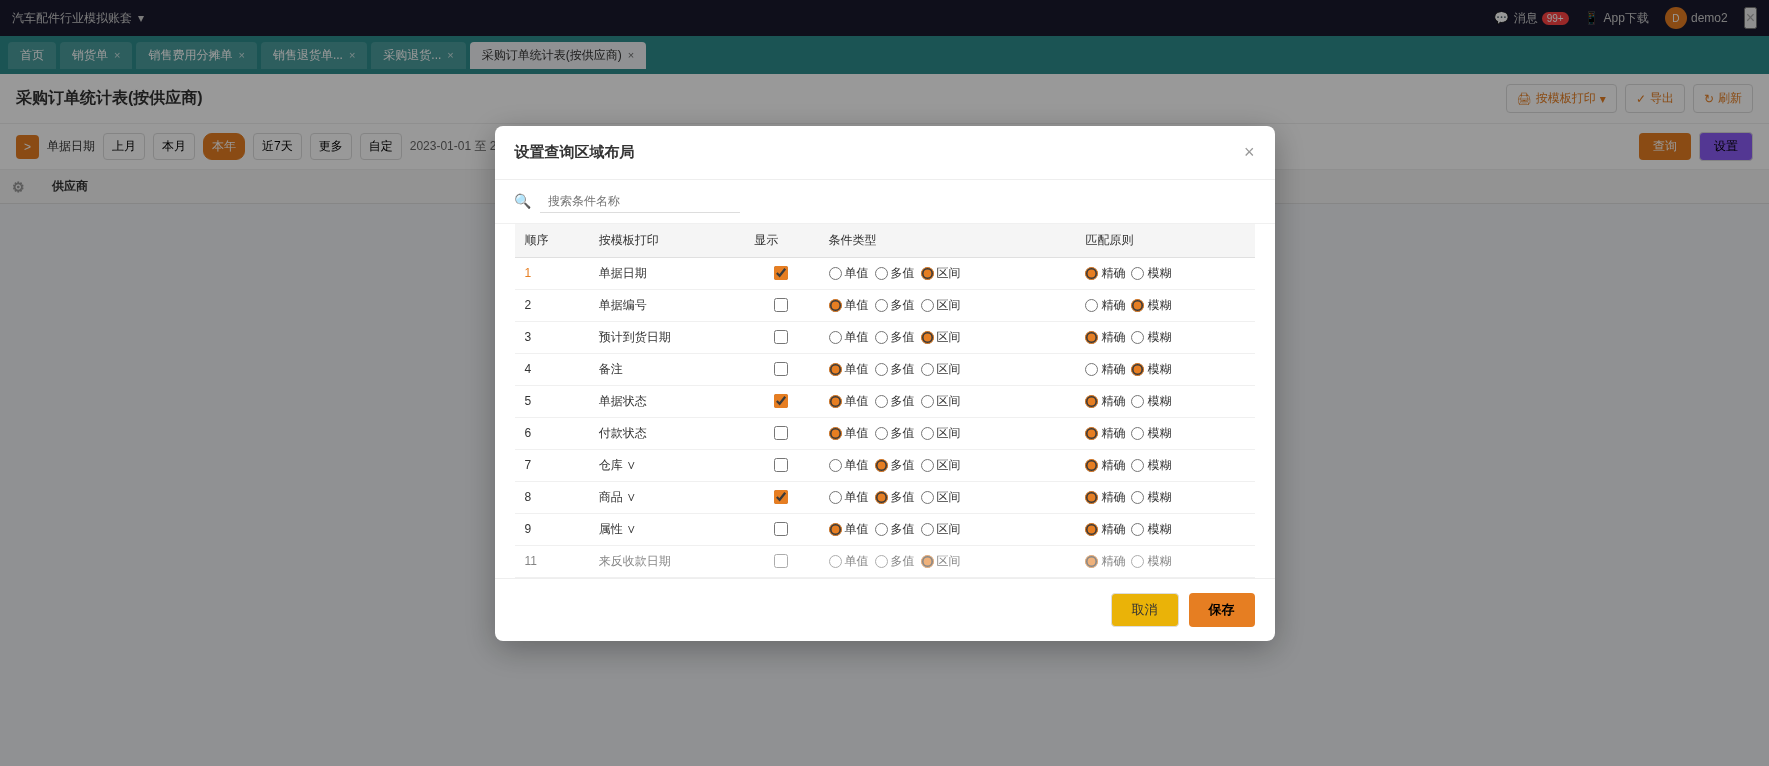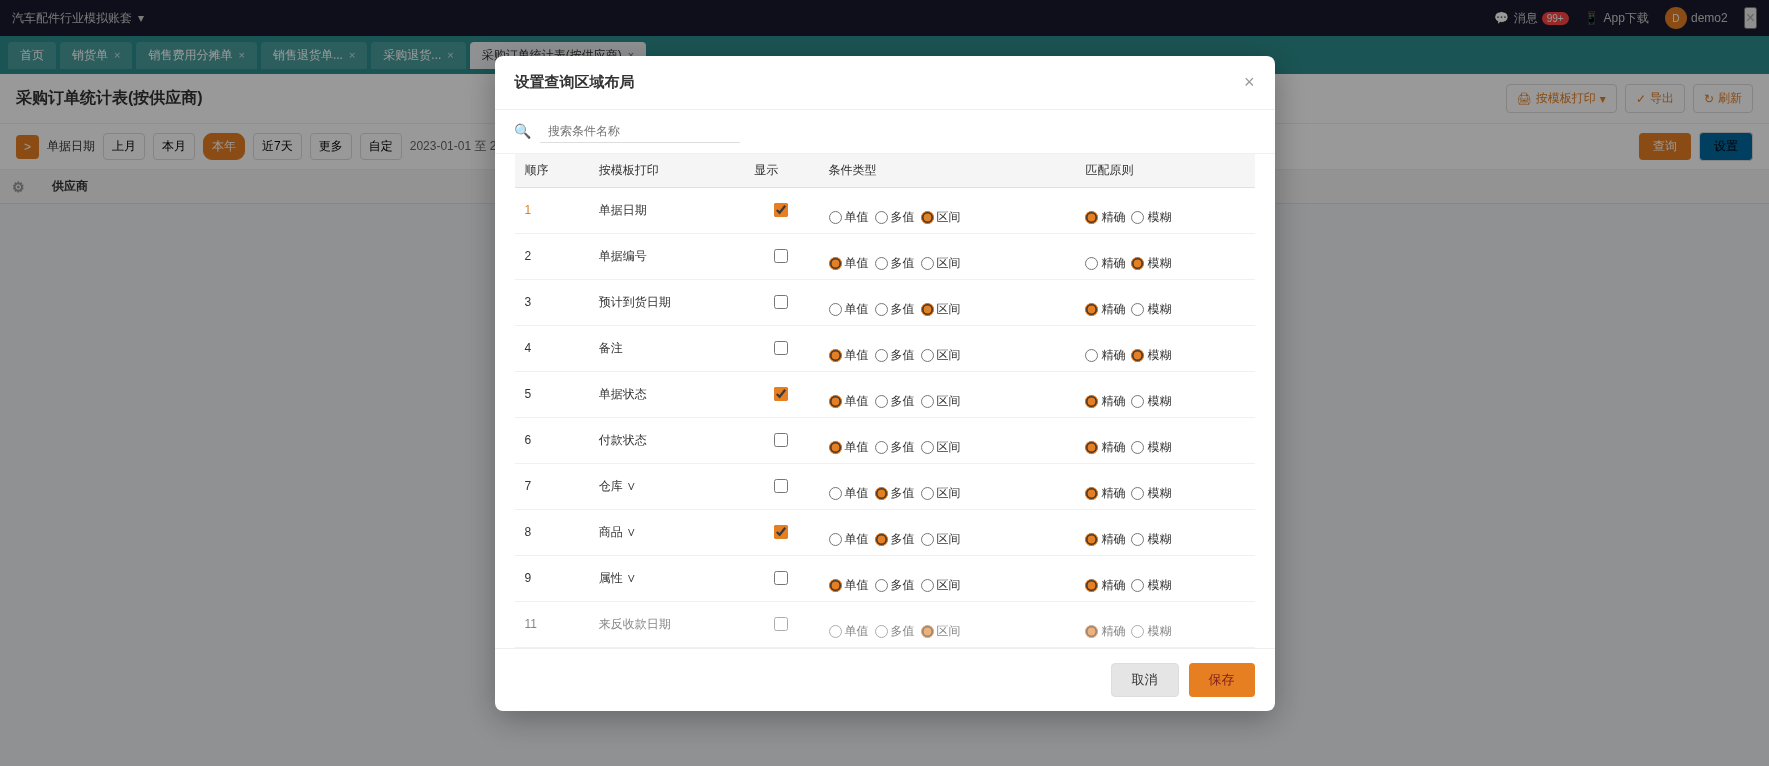--- a/index.html
+++ b/index.html
@@ -67,21 +67,21 @@
       align-items: center;
       gap: 8px;
       border-bottom: 1px solid #eee;
     }
     .filter-toggle { background: #e67e22; color: white; border: none; padding: 5px 8px; border-radius: 4px; cursor: pointer; font-size: 12px; }
     .date-label { font-size: 12px; color: #333; }
     .date-btn { border: 1px solid #ddd; background: white; padding: 4px 8px; border-radius: 4px; font-size: 12px; cursor: pointer; }
     .date-btn.active { background: #e67e22; color: white; border-color: #e67e22; border-radius: 9px; }
     .date-range { font-size: 12px; color: #666; }
     .btn-query { background: #e67e22; color: white; border: none; padding: 5px 14px; border-radius: 4px; font-size: 12px; cursor: pointer; }
-    .btn-set { border: 1px solid #ddd; background: #0369a1; padding: 5px 14px; border-radius: 4px; font-size: 12px; cursor: pointer; }
+    .btn-set { border: 1px solid #ddd; background: #8b5cf6; padding: 5px 14px; border-radius: 4px; font-size: 12px; cursor: pointer; }
 
     
     .main-content {
       background: white;
       margin: 0;
       position: relative;
     }
 
     
     .overlay {
@@ -176,33 +176,33 @@
       color: #333;
       vertical-align: middle;
     }
 
     
     .cb-wrap { display: flex; align-items: center; justify-content: center; }
     input[type="checkbox"] { width: 14px; height: 14px; accent-color: #e67e22; cursor: pointer; }
     input[type="radio"] { width: 13px; height: 13px; accent-color: #e67e22; cursor: pointer; }
 
     
-    .radio-group { display: flex; align-items: center; gap: 6px; white-space: nowrap; margin-top: 14px; }
+    .radio-group { display: flex; align-items: center; gap: 6px; white-space: nowrap; }
     .radio-label { display: flex; align-items: center; gap: 3px; font-size: 12px; color: #333; }
 
     
     .modal-footer {
       padding: 14px 20px;
       border-top: 1px solid #eee;
       display: flex;
       justify-content: flex-end;
       gap: 10px;
     }
-    .btn-cancel { border: 1px solid #ddd; background: #e5e5e5; padding: 7px 20px; border-radius: 4px; font-size: 13px; cursor: pointer; color: #333; }
-    .btn-save { background: #e67e22; color: #7f1d1d; border: none; padding: 7px 20px; border-radius: 4px; font-size: 13px; cursor: pointer; }
+    .btn-cancel { border: 1px solid #ddd; background: #eab308; padding: 7px 20px; border-radius: 4px; font-size: 13px; cursor: pointer; color: #333; }
+    .btn-save { background: #e67e22; color: #000000; border: none; padding: 7px 20px; border-radius: 4px; font-size: 13px; cursor: pointer; font-weight: bold; }
 
     
     .modal-table-container::-webkit-scrollbar { width: 6px; }
     .modal-table-container::-webkit-scrollbar-track { background: #f0f0f0; }
     .modal-table-container::-webkit-scrollbar-thumb { background: #ccc; border-radius: 3px; }
 
     
     .col-setting { color: #999; font-size: 14px; cursor: pointer; }
 
     

